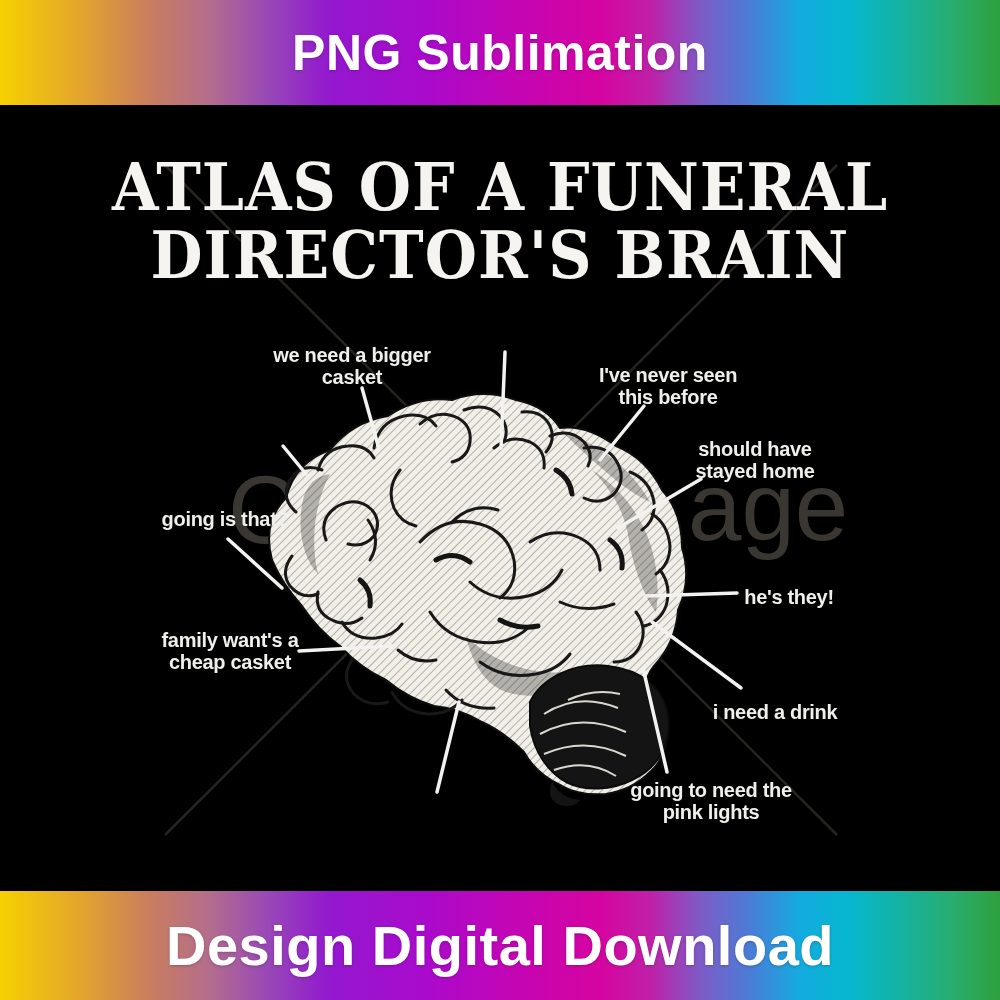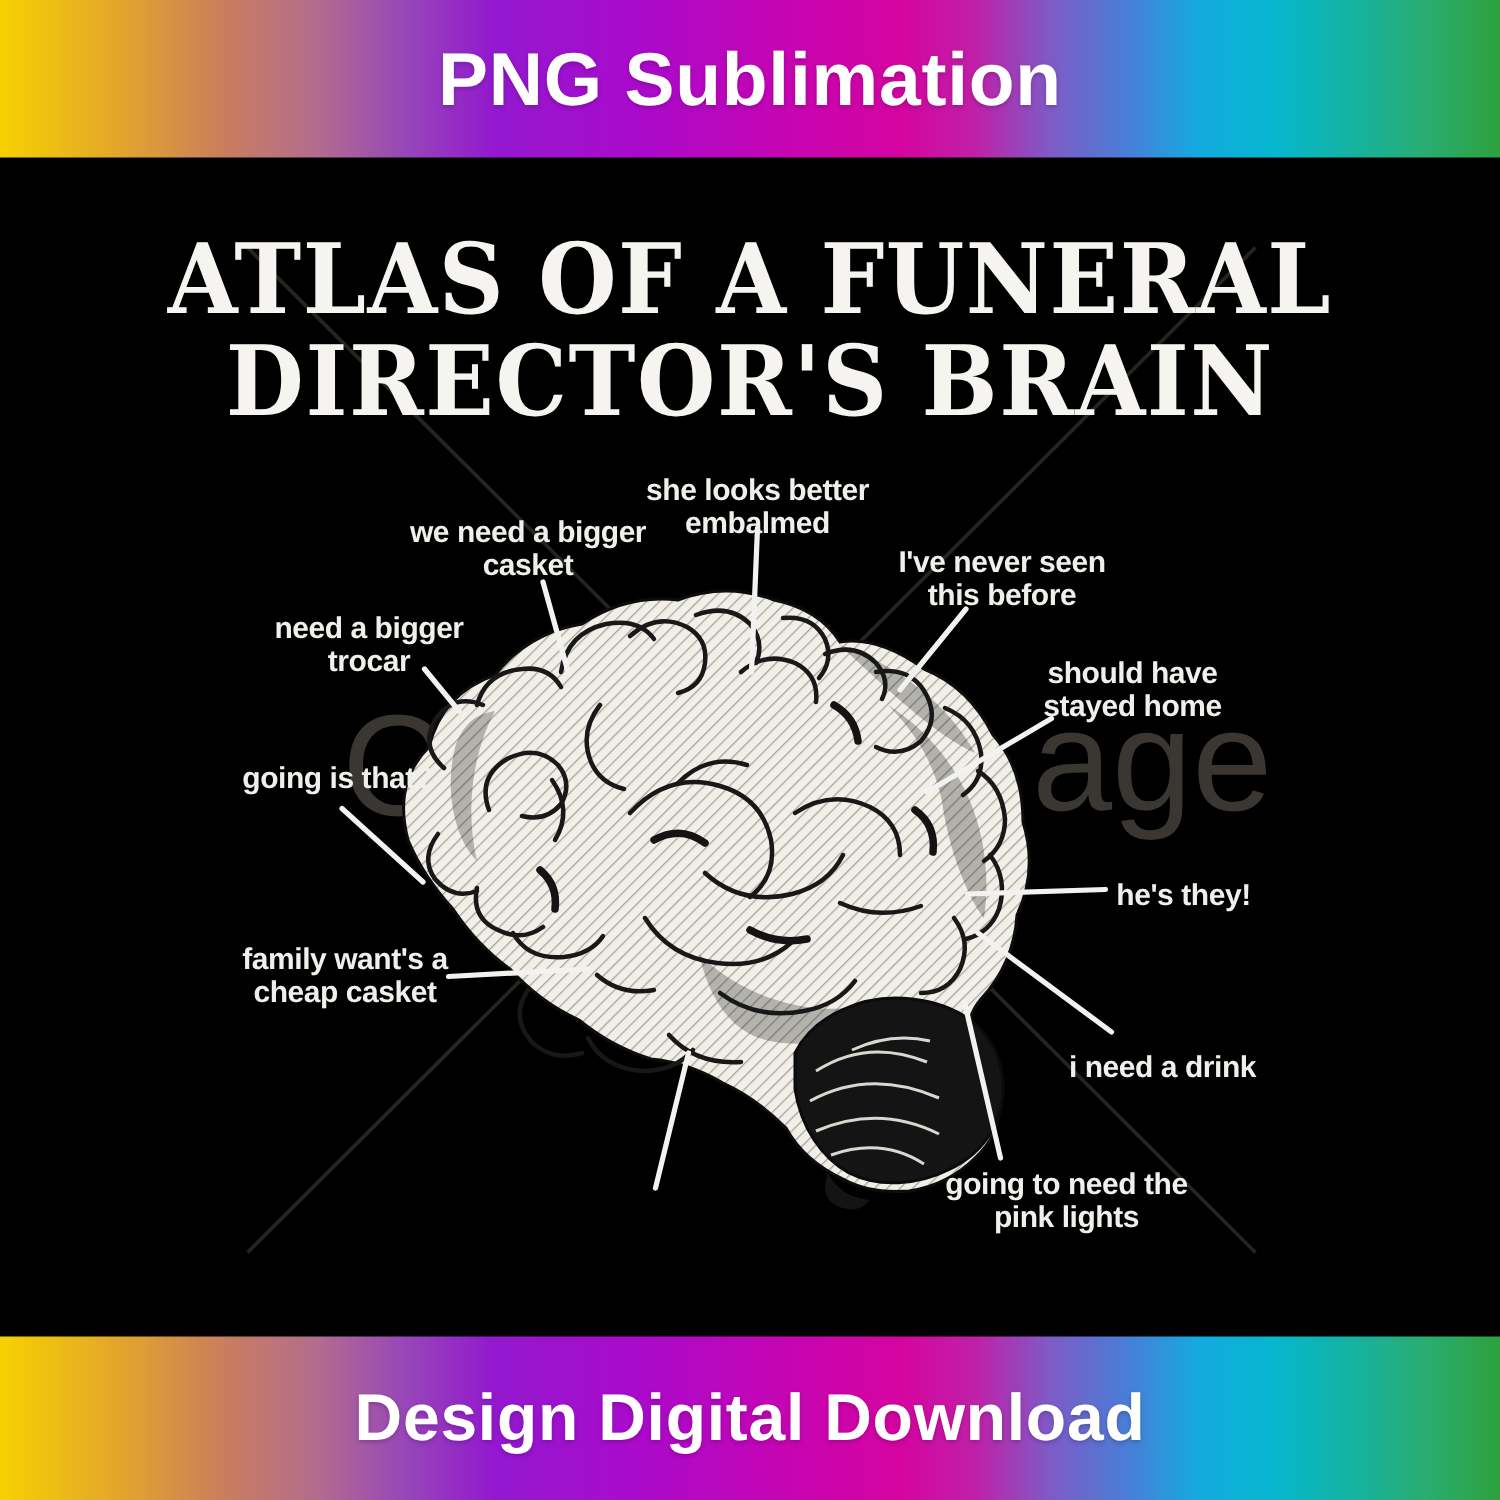--- a/index.html
+++ b/index.html
@@ -10,21 +10,21 @@
   .band{position:absolute;left:0;width:1000px;display:flex;align-items:center;justify-content:center;
         background:linear-gradient(90deg,
           #f6d100 0%, #e3a52c 8%, #c97d5e 15%, #b36d8d 21%, #9747b8 27%,
           #9318cf 33%, #ab0acb 43%, #c505b3 52%, #d504a0 60%, #c020a8 65%,
           #7e5bc6 70%, #4a7dd6 75%, #13abdf 80%, #06b7ce 85%, #14b3a2 90%,
           #28ad72 95%, #2ea13d 100%);}
   .band-top{top:0;height:105px;}
   .band-bottom{top:891px;height:109px;}
   .band-text{color:#fff;font-weight:700;font-size:50px;letter-spacing:0.5px;
              text-shadow:0 1px 3px rgba(40,0,50,.25);}
-  .band-bottom .band-text{font-size:44px;}
+  .band-bottom .band-text{font-size:56px;}
 
   
   .title{position:absolute;left:0;width:1000px;text-align:center;color:#f5f4f0;
          font-family:"DejaVu Serif",serif;font-weight:700;letter-spacing:1px;
          transform:scaleY(1.08);}
   .title-1{top:152px;font-size:60px;}
   .title-2{top:220px;font-size:60px;}
 
   
   .label{position:absolute;transform:translateX(-50%);color:#efefec;font-weight:700;
@@ -137,28 +137,24 @@
       <line x1="645" y1="596" x2="737" y2="593"></line>
       <line x1="652" y1="622" x2="741" y2="688"></line>
       <line x1="643" y1="668" x2="667" y2="772"></line>
       <line x1="459" y1="702" x2="437" y2="792"></line>
     </g>
   </svg>
 
   <div class="title title-1">ATLAS OF A FUNERAL</div>
   <div class="title title-2">DIRECTOR'S BRAIN</div>
 
-  <div class="label" style="left:505px;top:316px">she looks better
-embalmed</div>
   <div class="label" style="left:668px;top:364px">I've never seen
 this before</div>
   <div class="label" style="left:352px;top:344px">we need a bigger
 casket</div>
-  <div class="label" style="left:246px;top:408px">need a bigger
-trocar</div>
   <div class="label" style="left:755px;top:438px">should have
 stayed home</div>
   <div class="label" style="left:225px;top:508px">going is that?</div>
   <div class="label" style="left:789px;top:586px">he's they!</div>
   <div class="label" style="left:230px;top:629px">family want's a
 cheap casket</div>
   <div class="label" style="left:775px;top:701px">i need a drink</div>
   <div class="label" style="left:711px;top:779px">going to need the
 pink lights</div>
 

